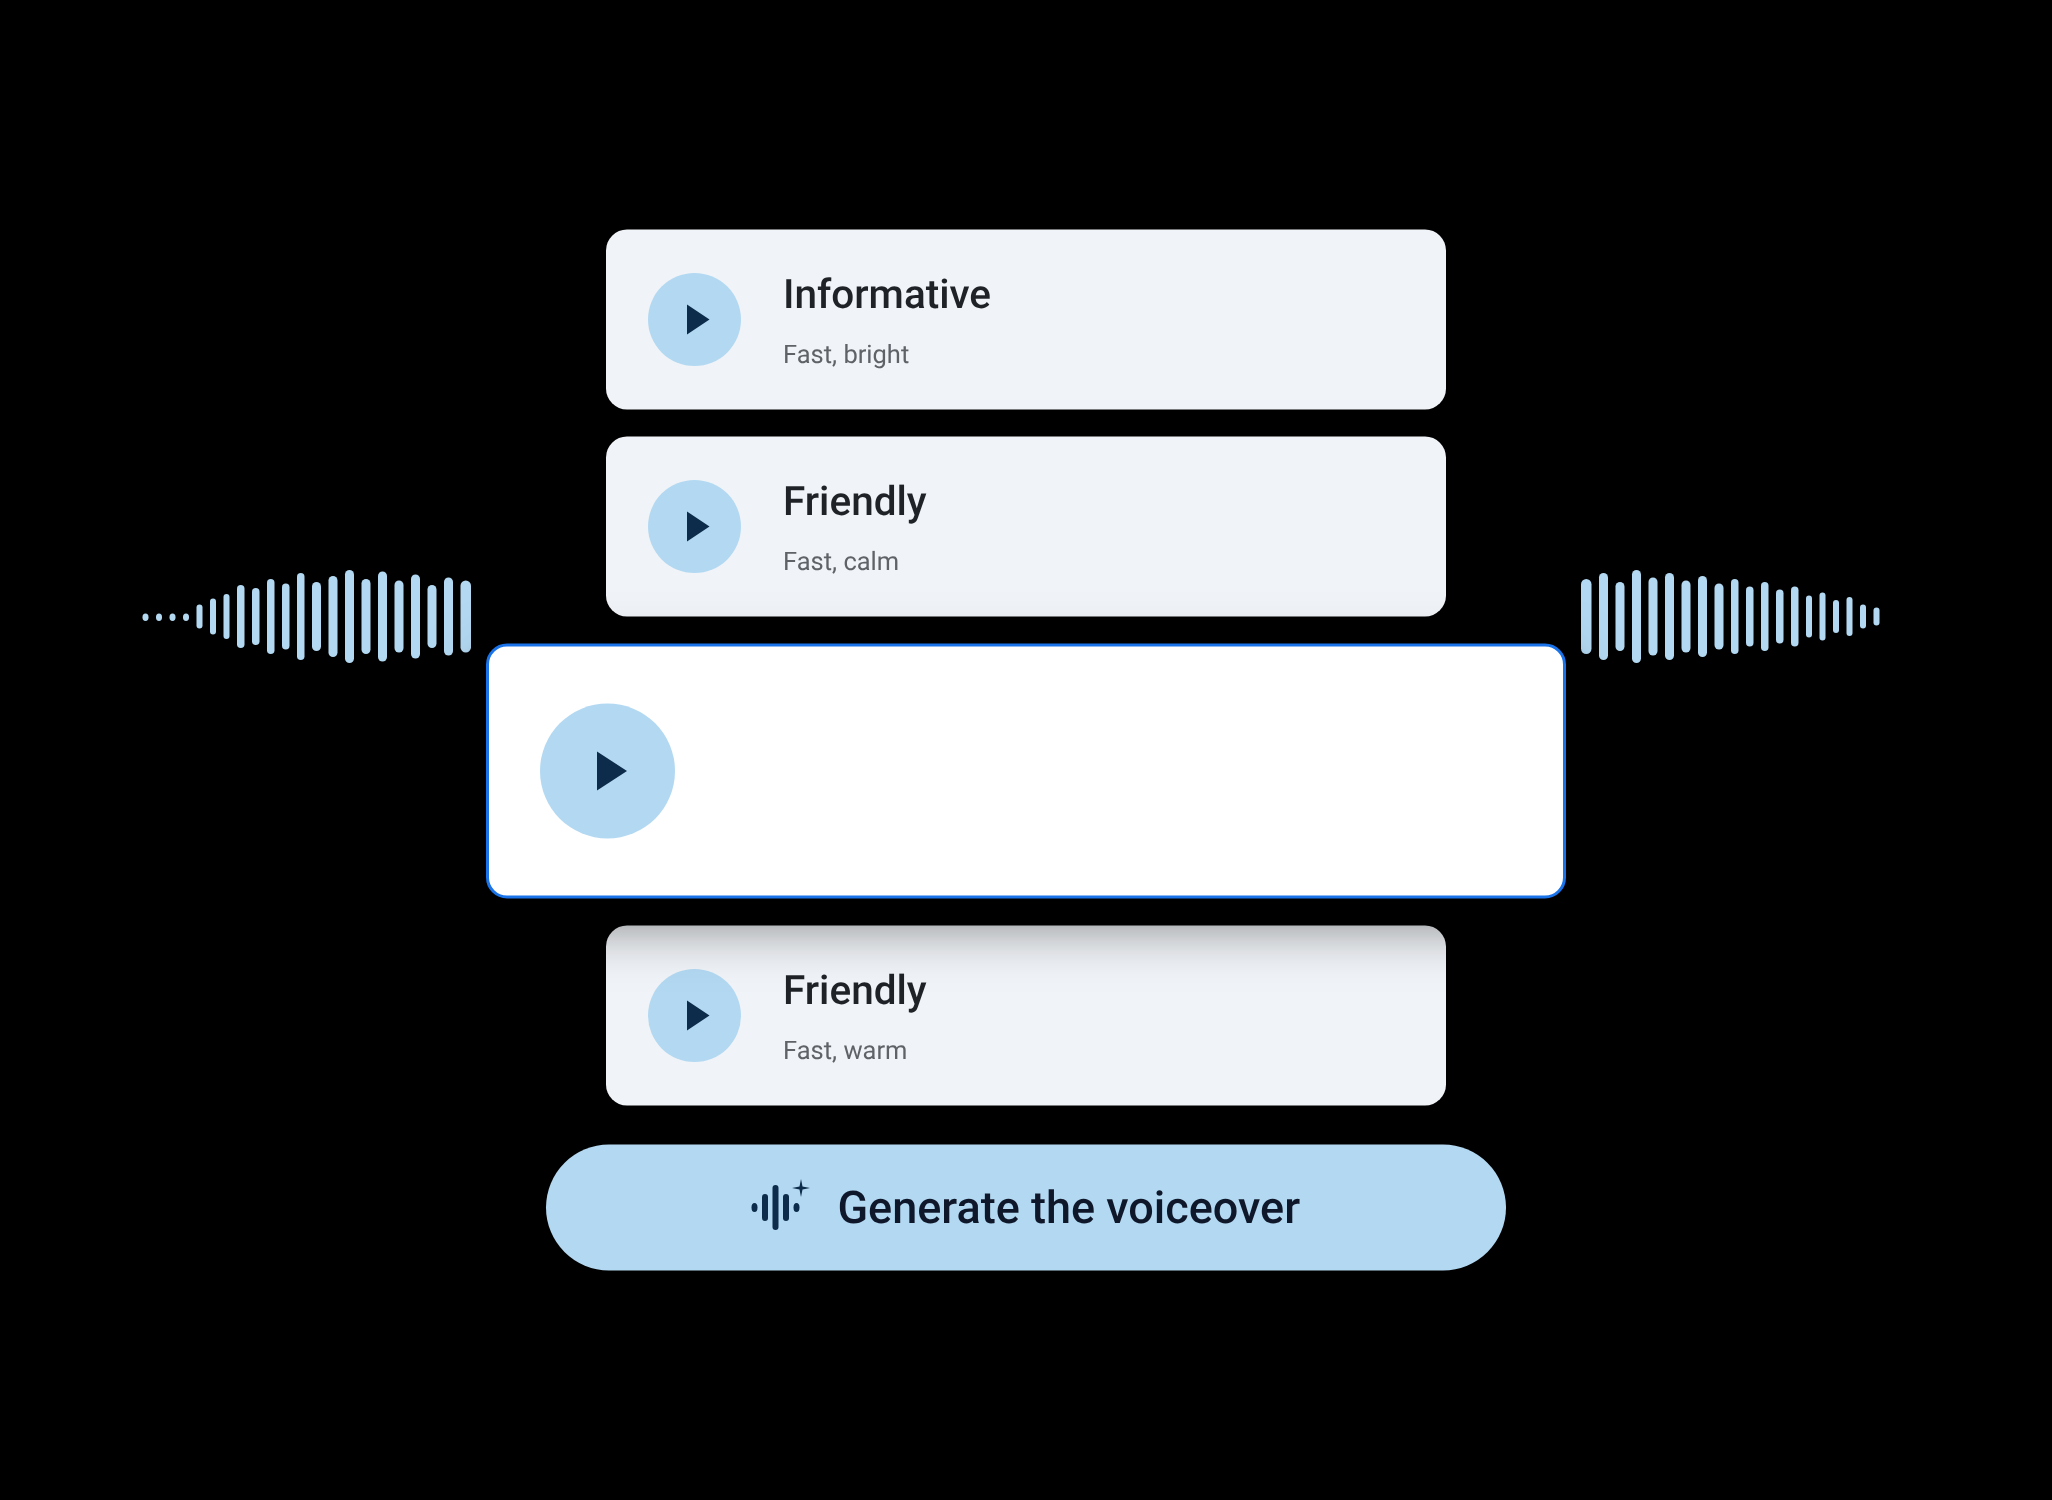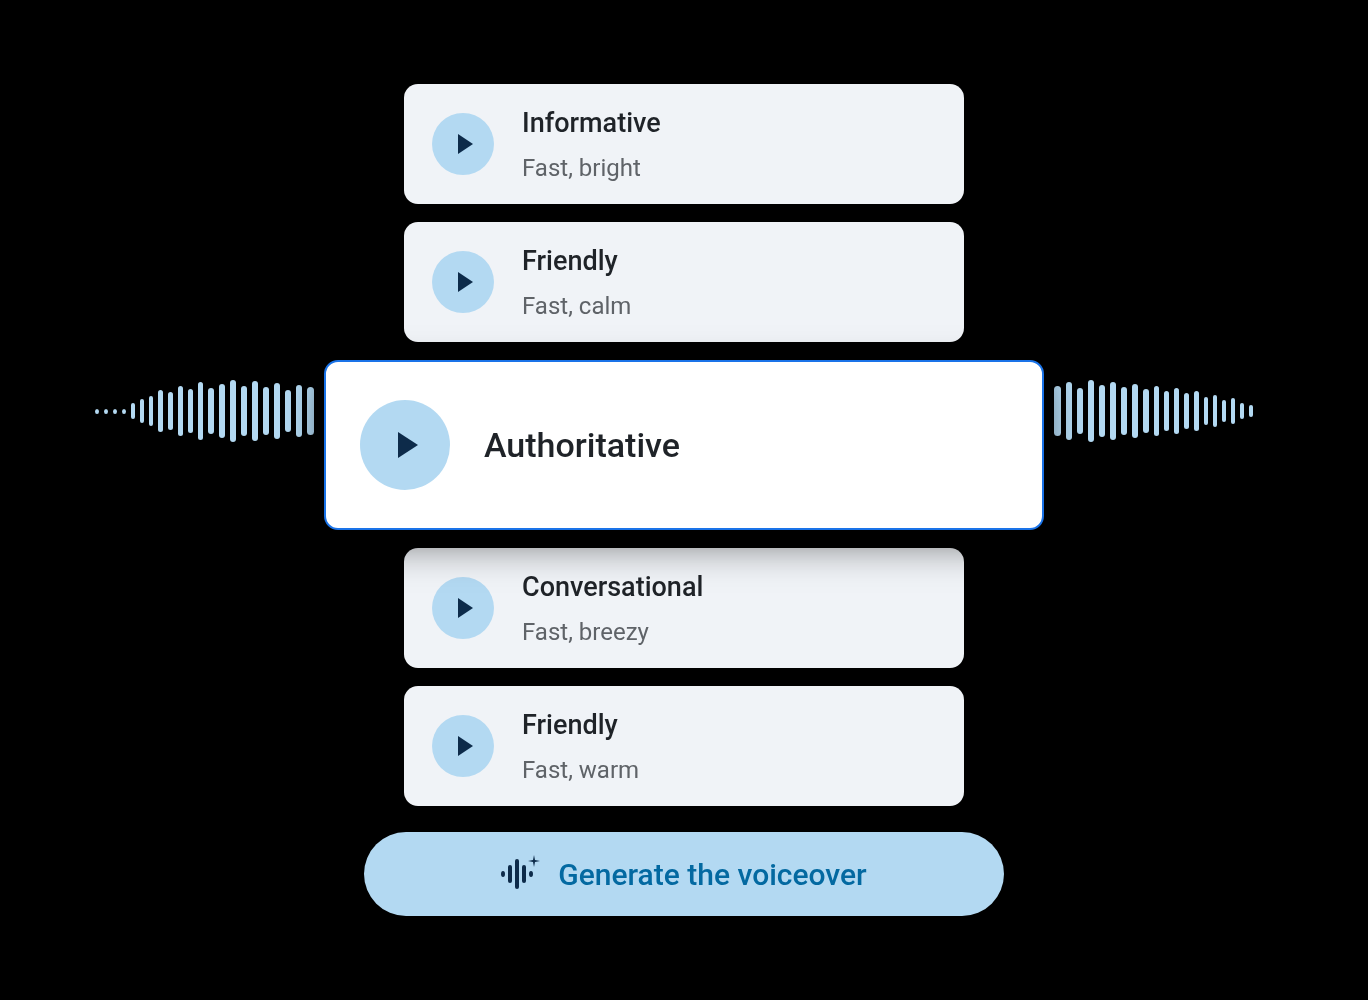--- a/index.html
+++ b/index.html
@@ -99,21 +99,21 @@
     }
     .card-title {
       font-size: 27px;
       font-weight: 500;
       color: #1f2328;
     }
     .voice-card.selected .card-title {
       font-size: 34px;
     }
     .card-subtitle {
-      font-size: 24px;
+      font-size: 17px;
       font-weight: 400;
       color: #5f6368;
     }
     .voice-card.selected .card-subtitle {
       font-size: 27px;
     }
     .generate-button {
       background: #b3d9f2;
       border-radius: 42px;
       width: 640px;
@@ -130,21 +130,21 @@
       gap: 3px;
     }
     .sparkle-bar {
       width: 4px;
       background: #0d2b4a;
       border-radius: 2px;
     }
     .generate-label {
       font-size: 30px;
       font-weight: 500;
-      color: #0369a1;
+      color: #0f172a;
     }
   </style>
 </head>
 <body>
 
 <div class="waveform left">
   <div class="wave-bar" style="width:7px;height:48px"></div>
   <div class="wave-bar" style="width:6px;height:52px"></div>
   <div class="wave-bar" style="width:6px;height:42px"></div>
   <div class="wave-bar" style="width:6px;height:56px"></div>
@@ -211,33 +211,23 @@
       <div class="card-title">Friendly</div>
       <div class="card-subtitle">Fast, calm</div>
     </div>
   </div>
 
   <div class="voice-card selected">
     <div class="play-button">
       <div class="play-icon"></div>
     </div>
     <div class="card-text">
-      <div class="card-title">Authoritative</div>
-    </div>
-  </div>
-
-  <div class="voice-card">
-    <div class="play-button">
-      <div class="play-icon"></div>
-    </div>
-    <div class="card-text">
-      <div class="card-title">Conversational</div>
-      <div class="card-subtitle">Fast, breezy</div>
-    </div>
-  </div>
+    </div>
+  </div>
+
 
   <div class="voice-card">
     <div class="play-button">
       <div class="play-icon"></div>
     </div>
     <div class="card-text">
       <div class="card-title">Friendly</div>
       <div class="card-subtitle">Fast, warm</div>
     </div>
   </div>

